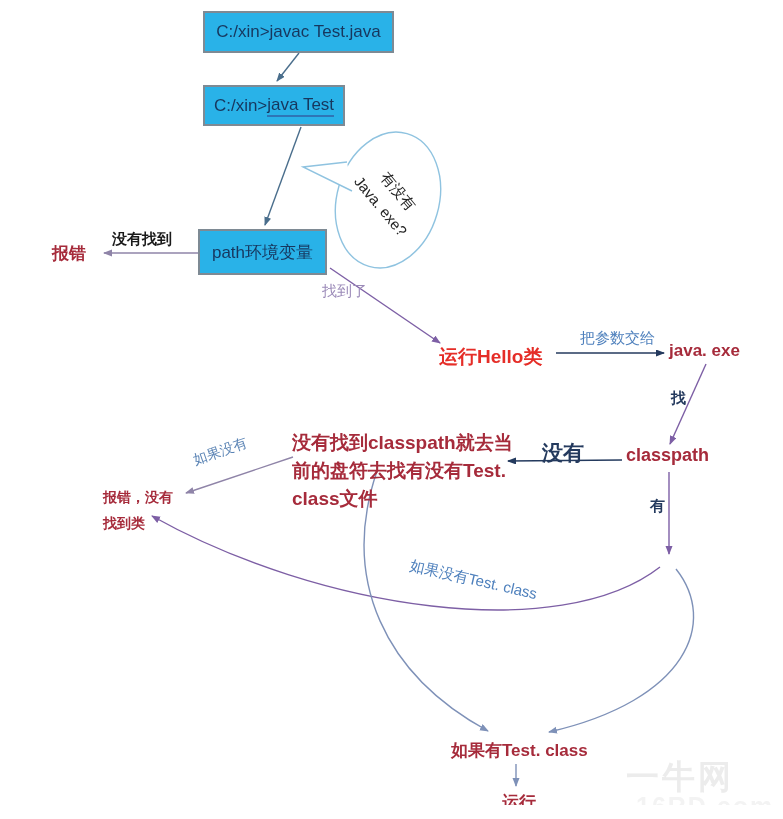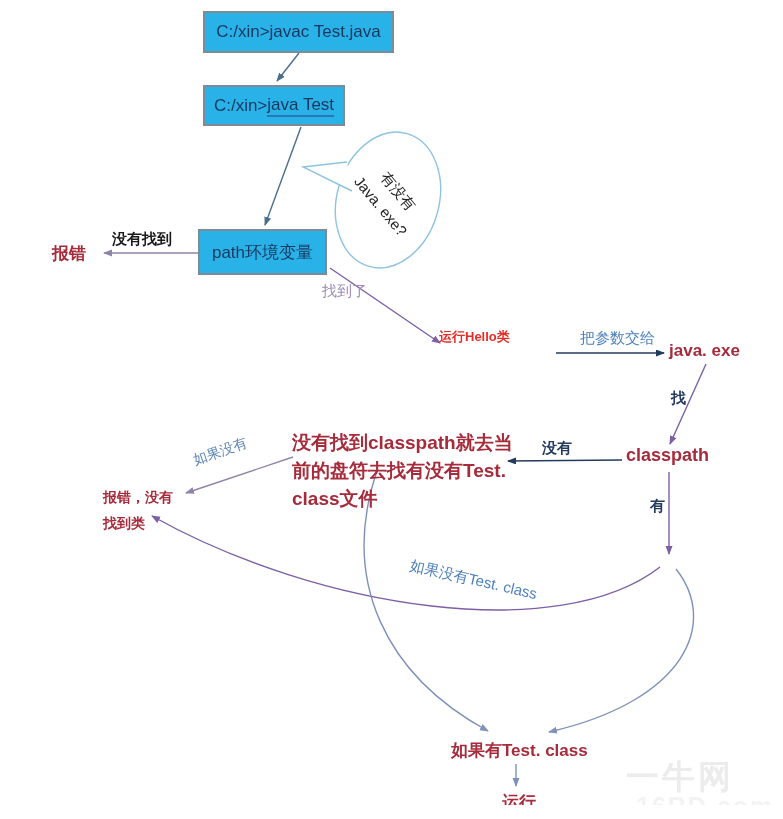--- a/index.html
+++ b/index.html
@@ -103,31 +103,31 @@
     <div>有没有</div>
     <div>Java. exe?</div>
   </div>
 
   <div class="lbl b darkred" style="left:52px;top:242px;font-size:17px;">报错</div>
 
   <div class="lbl b blacktext" style="left:112px;top:230px;font-size:15px;">没有找到</div>
 
   <div class="lbl purpletext" style="left:322px;top:282px;font-size:15px;">找到了</div>
 
-  <div class="lbl b brightred" style="left:439px;top:328px;font-size:13px;">运行Hello类</div>
+  <div class="lbl b brightred" style="left:439px;top:344px;font-size:19px;">运行Hello类</div>
 
   <div class="lbl steelblue" style="left:580px;top:329px;font-size:15px;">把参数交给</div>
 
   <div class="lbl b darkred" style="left:669px;top:341px;font-size:17px;">java. exe</div>
 
   <div class="lbl b navytext" style="left:671px;top:389px;font-size:15px;">找</div>
 
   <div class="lbl b darkred" style="left:626px;top:445px;font-size:18px;">classpath</div>
 
-  <div class="lbl b navytext" style="left:542px;top:439px;font-size:15px;">没有</div>
+  <div class="lbl b navytext" style="left:542px;top:439px;font-size:21px;">没有</div>
 
   <div class="lbl b darkred wrapbox" style="left:292px;top:429px;width:224px;font-size:19px;line-height:28px;">没有找到classpath就去当前的盘符去找有没有Test. class文件</div>
 
   <div class="lbl b navytext" style="left:650px;top:497px;font-size:15px;">有</div>
 
   <div class="lbl lightblue" style="left:194px;top:452px;font-size:14px;transform:rotate(-19deg);transform-origin:left center;">如果没有</div>
 
   <div class="lbl b darkred wrapbox" style="left:103px;top:484px;width:80px;font-size:14px;line-height:26px;">报错，没有找到类</div>
 
   <div class="lbl steelblue" style="left:410px;top:556px;font-size:15px;transform:rotate(13deg);transform-origin:left center;">如果没有Test. class</div>

